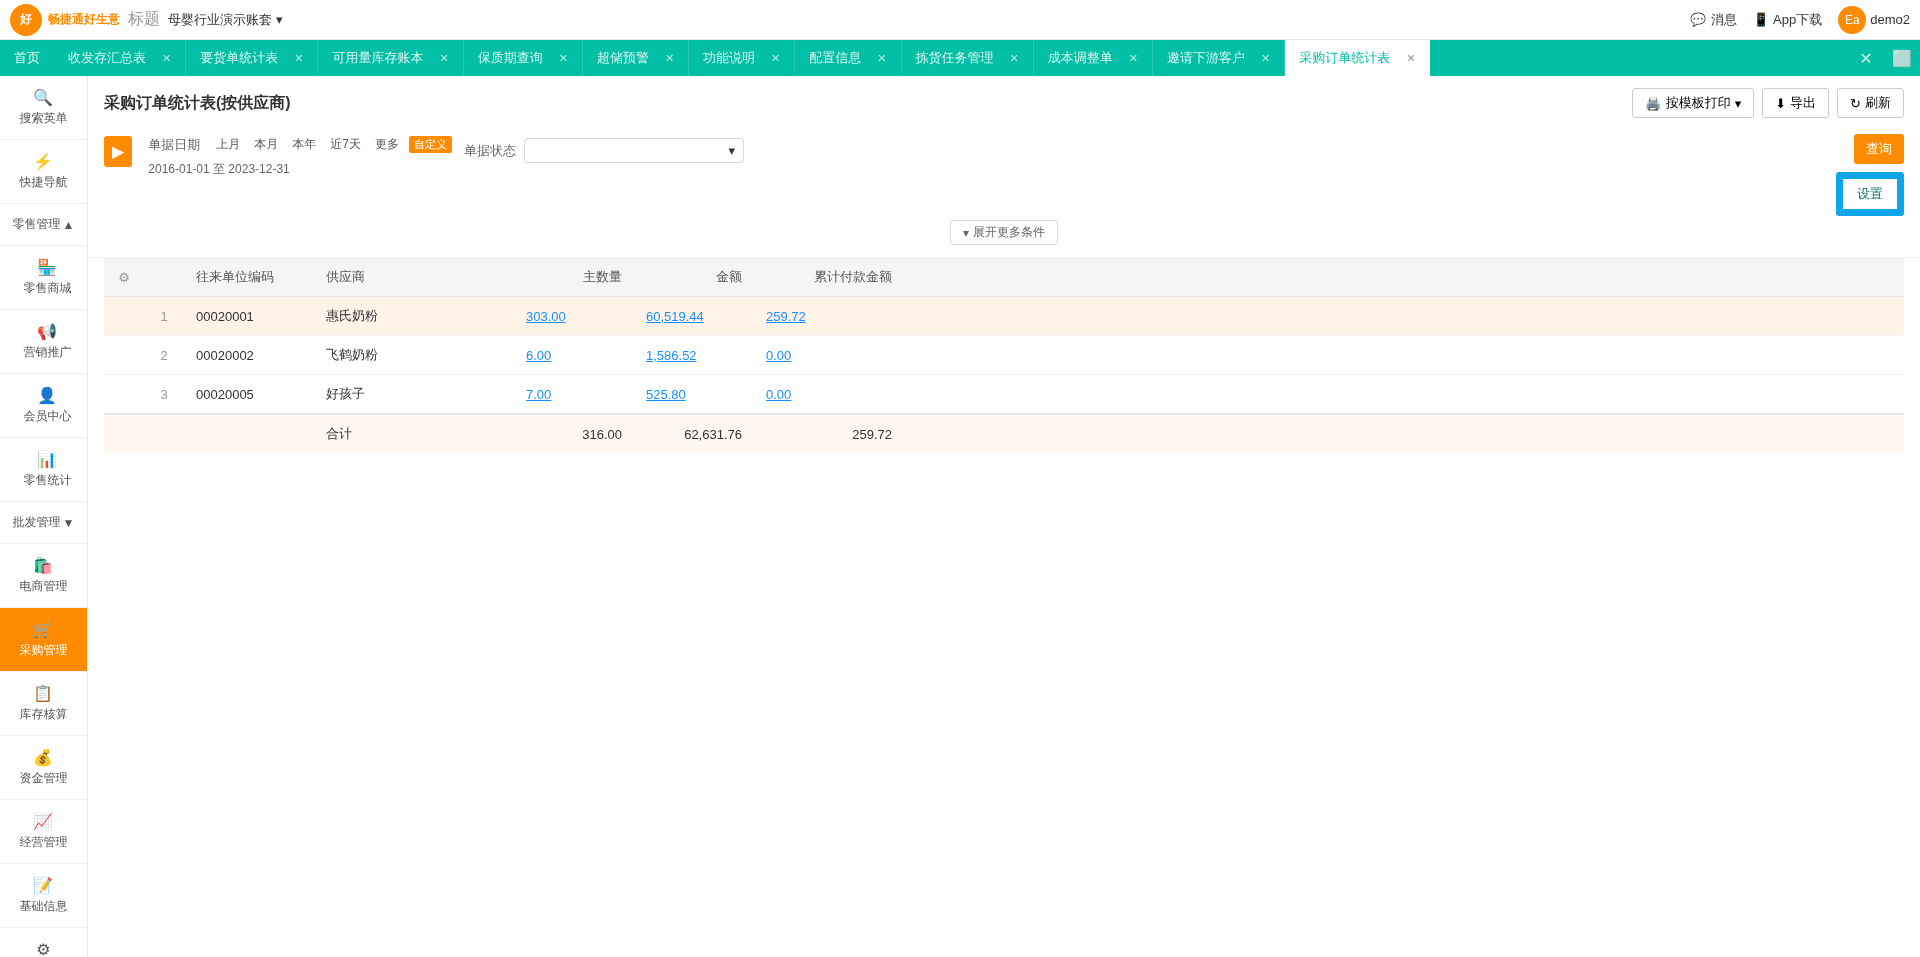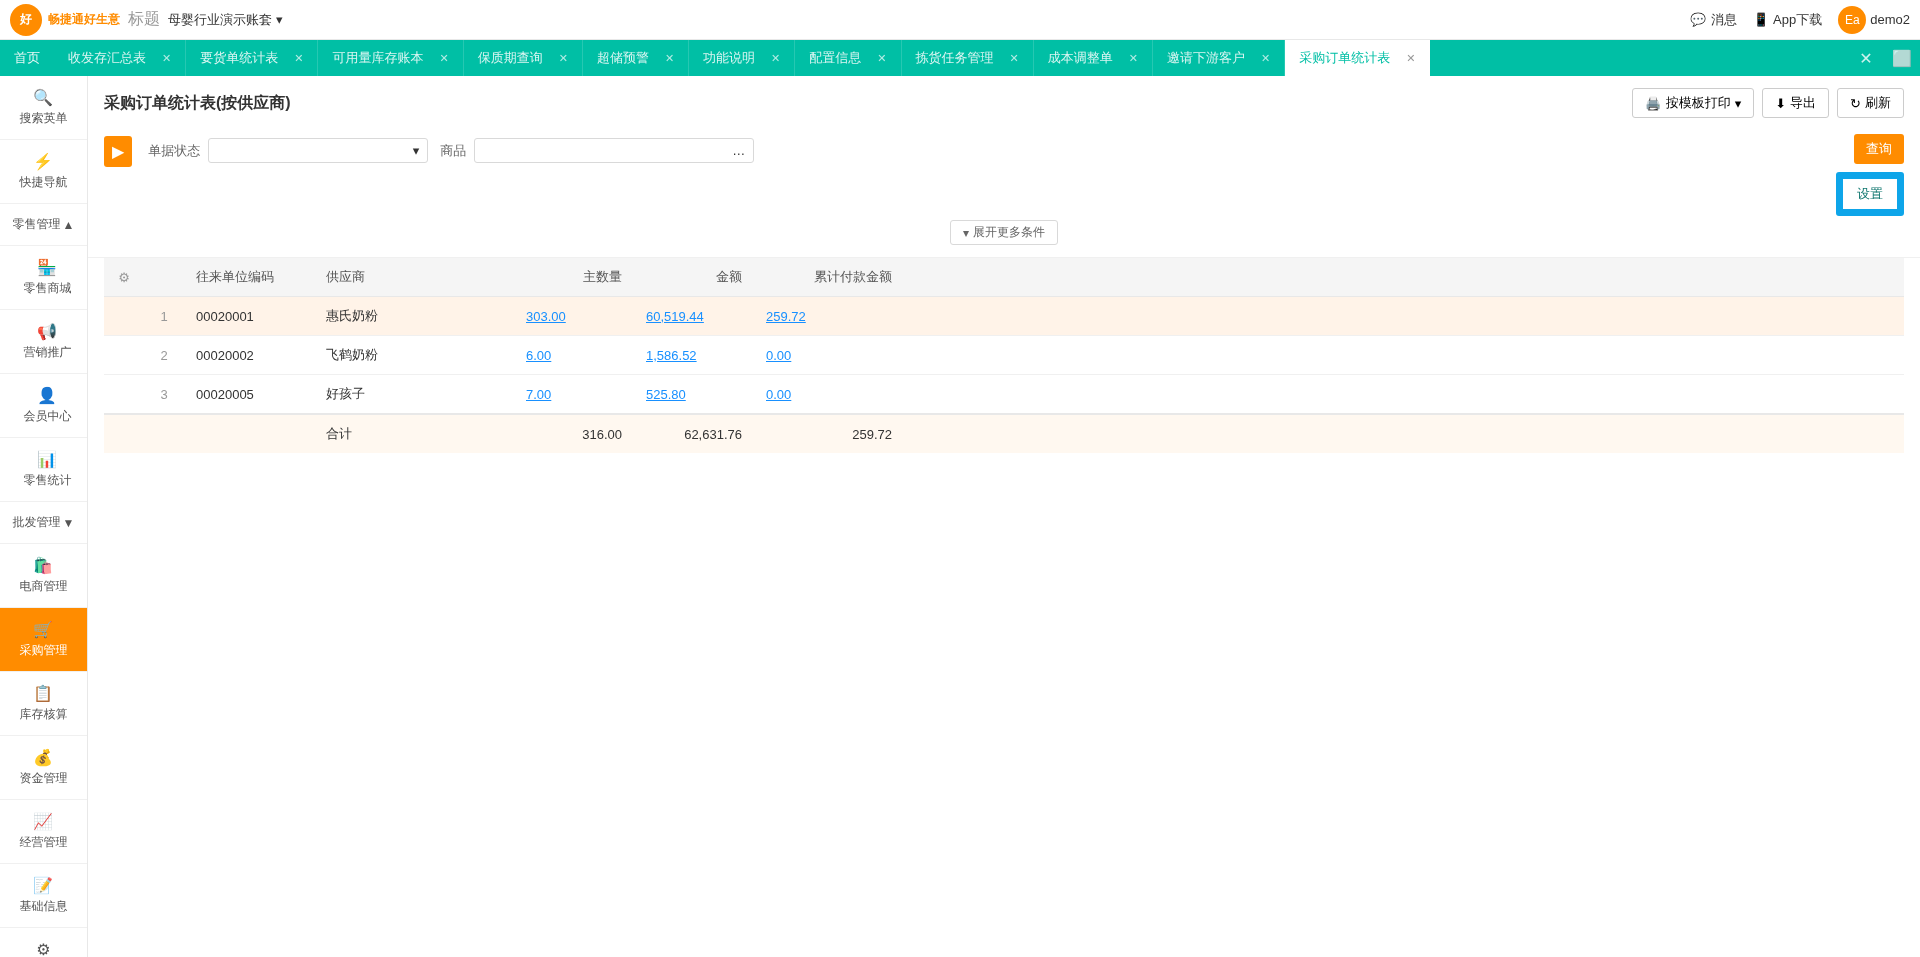--- a/index.html
+++ b/index.html
@@ -257,32 +257,41 @@
           <span>↻</span>
           <span>刷新</span>
         </button>
       </div>
     </div>
 
     <div class="filter-area">
       <div style="display:flex; align-items:flex-start; gap:16px;">
         <button style="background:#ff8c00;color:#fff;border:none;padding:6px 8px;border-radius:3px;cursor:pointer;font-size:16px;margin-top:2px;">▶</button>
         <div class="filter-fields">
+          <div>
+            <div class="filter-row">
+              <span class="filter-label">单据日期</span>
+              <div class="filter-date-shortcuts">
+                <span class="filter-shortcut">上月</span>
+                <span class="filter-shortcut">本月</span>
+                <span class="filter-shortcut">本年</span>
+                <span class="filter-shortcut">近7天</span>
+                <span class="filter-shortcut">更多</span>
+                <span class="custom-tag">自定义</span>
+              </div>
+            </div>
+            <div class="filter-row">
+              <span style="font-size:12px;color:#666;">2016-01-01 至 2023-12-31</span>
+            </div>
+          </div>
           <div style="display:flex;align-items:center;gap:8px;margin-top:4px;">
             <span class="filter-label">单据状态</span>
             <div class="filter-select" style="min-width:220px;">
               <span> </span>
               <span>▾</span>
-            </div>
-          </div>
-          <div style="display:flex;align-items:center;gap:8px;margin-top:4px;">
-            <span class="filter-label">商品</span>
-            <div class="filter-select" style="min-width:280px;">
-              <span> </span>
-              <span>…</span>
             </div>
           </div>
         </div>
         <div class="filter-right-actions">
           <button class="btn-query">查询</button>
           <button class="btn-settings">设置</button>
         </div>
       </div>
       <div class="filter-more">
         <button class="btn-expand">

